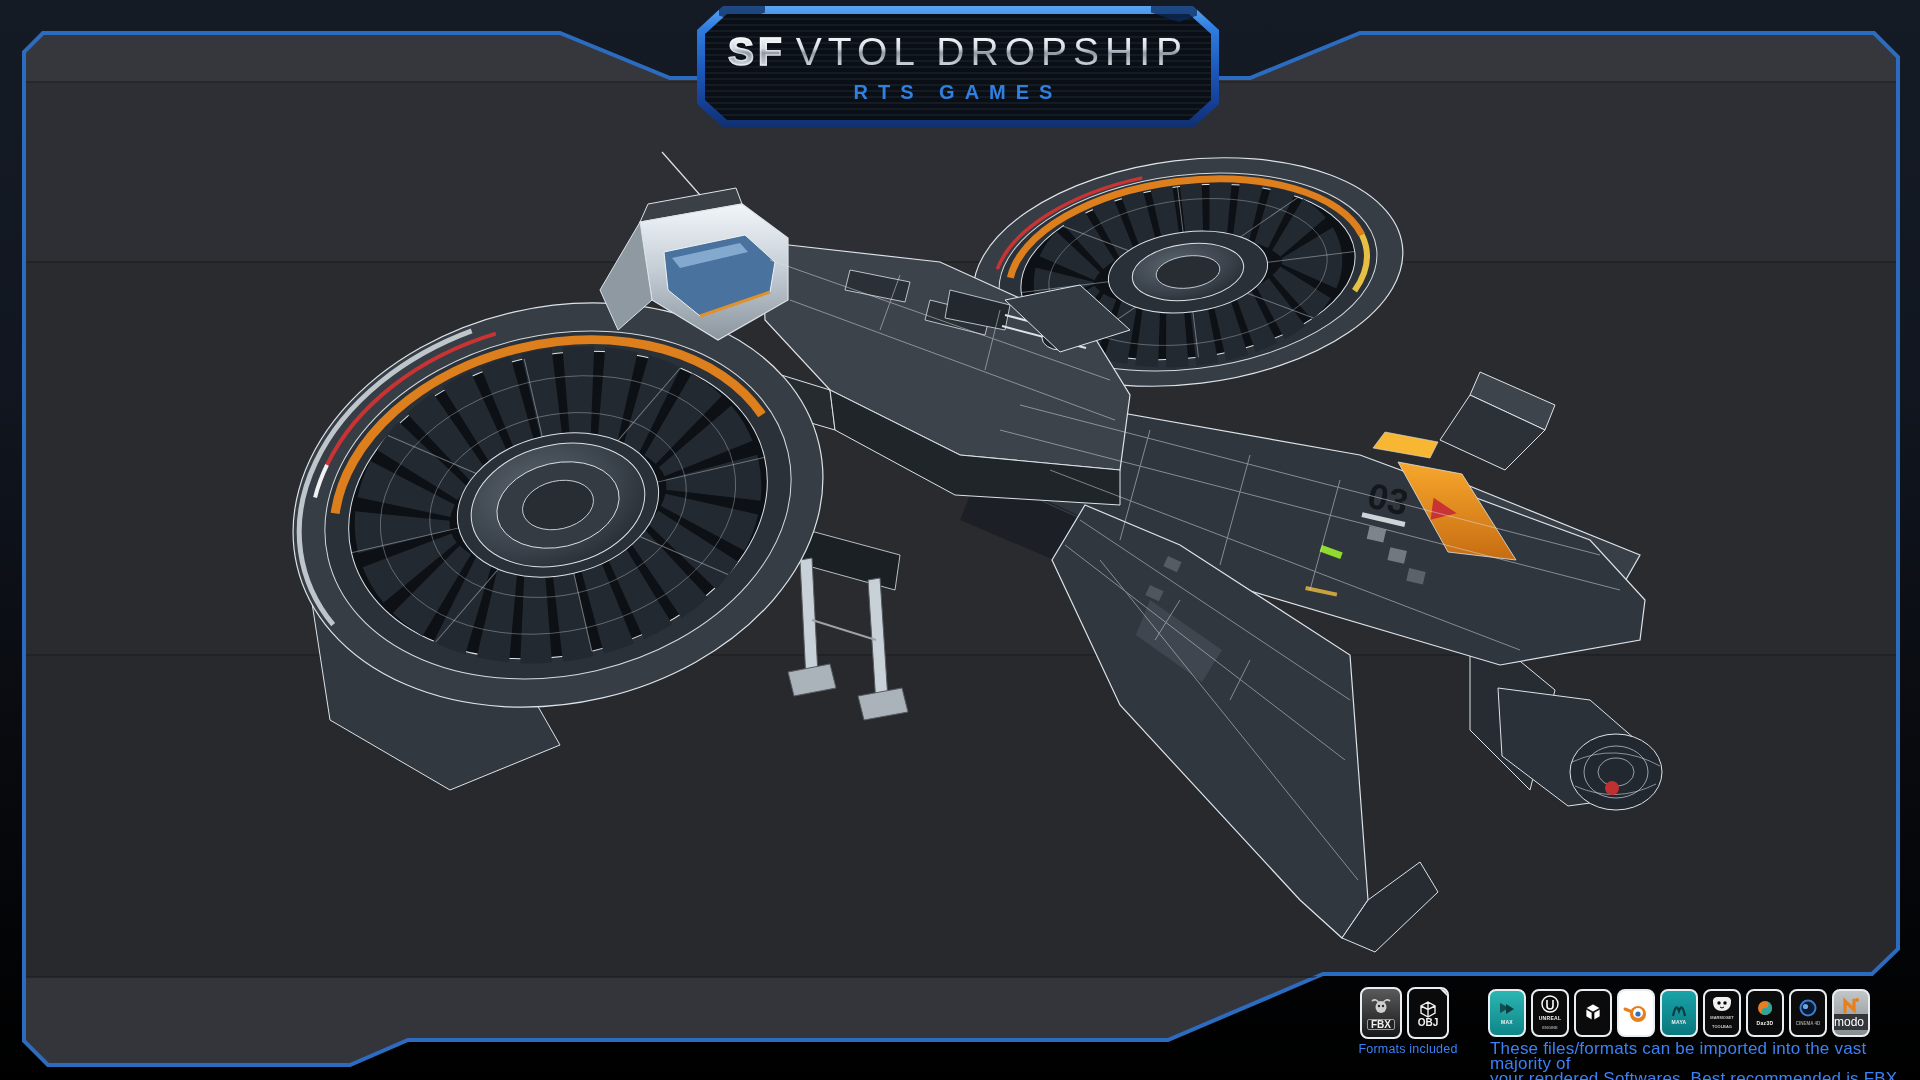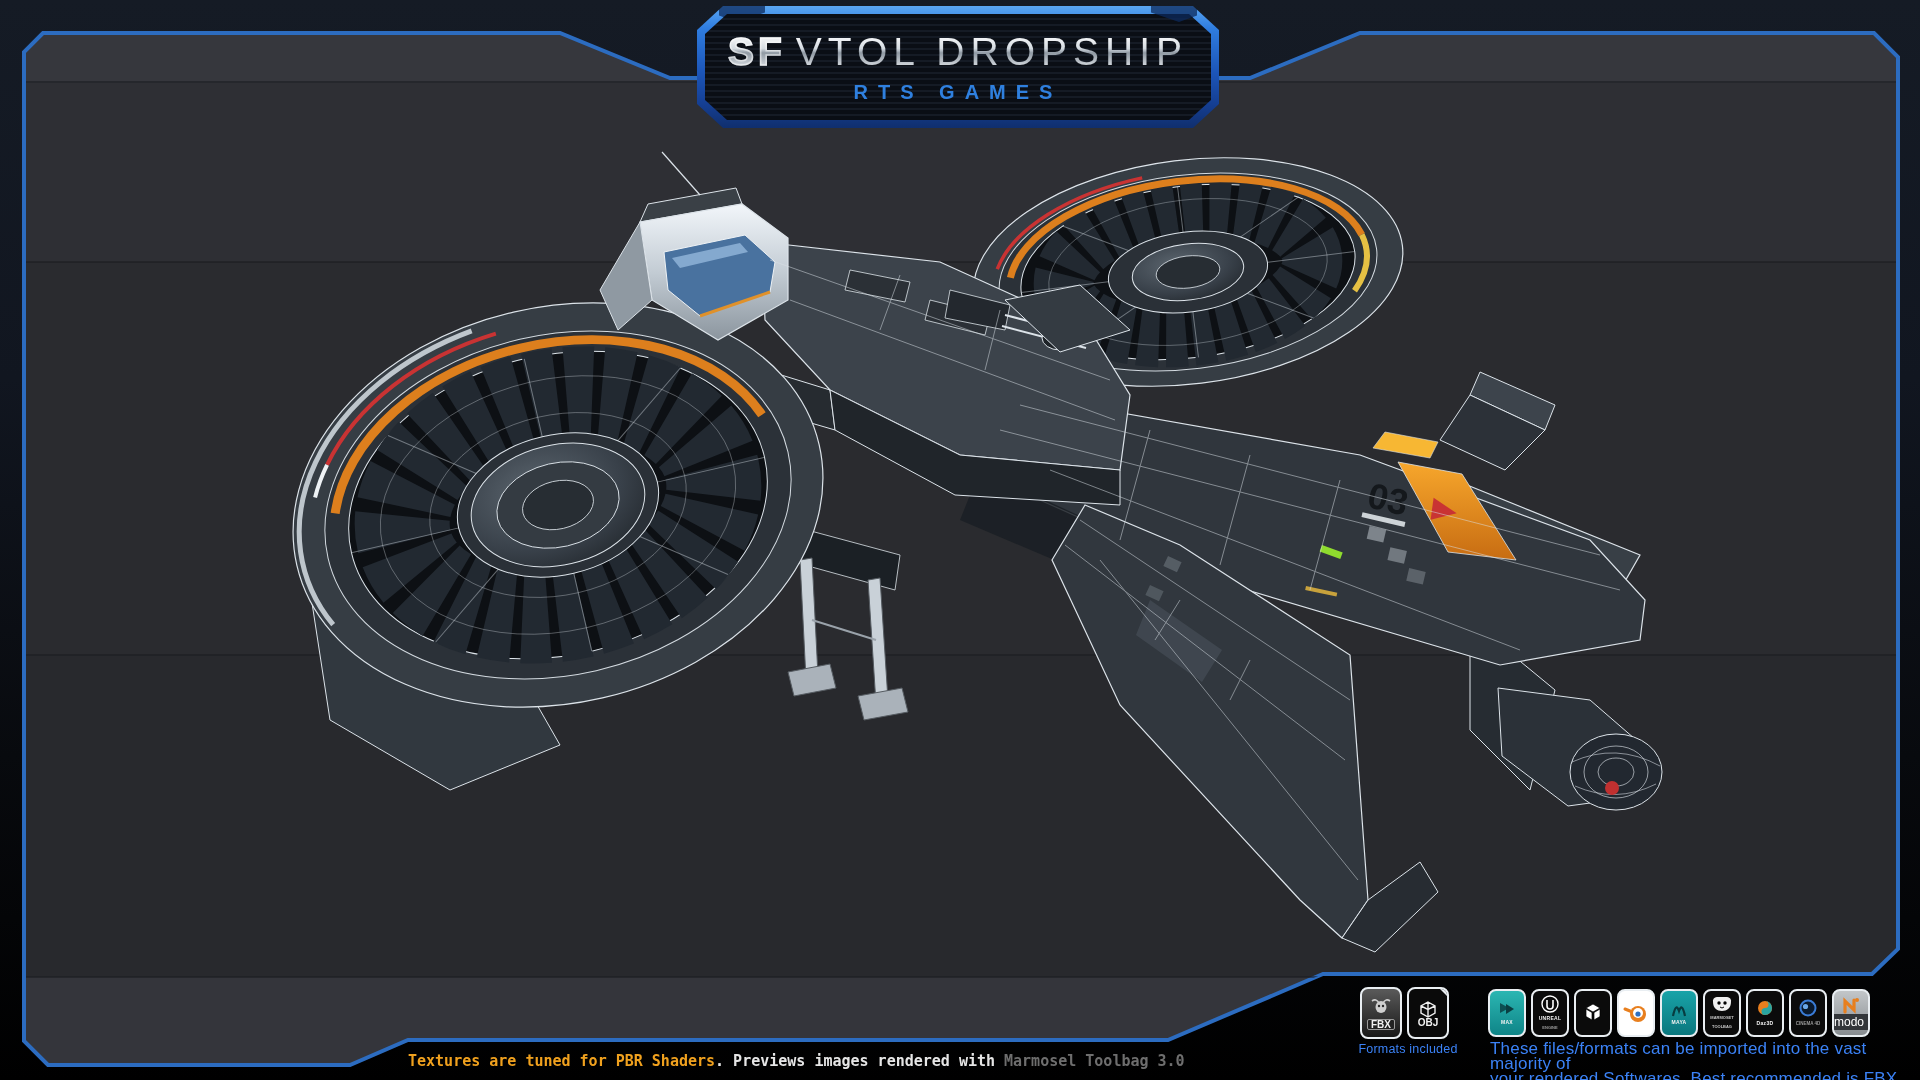--- a/index.html
+++ b/index.html
@@ -251,23 +251,20 @@
 
 <div class="banner">
   <div class="banner-inner">
     <div class="banner-title">
       <span class="sf">SF</span><span class="rest">VTOL DROPSHIP</span>
     </div>
     <div class="banner-sub">RTS GAMES</div>
   </div>
 </div>
 
-<div class="note">
-  <span class="hl">Textures are tuned for PBR Shaders</span><span class="nm">. Previews images rendered with </span><span class="mt">Marmosel Toolbag 3.0</span>
-</div>
 
 <div class="tiles" style="left:1360px;top:987px;">
   <div class="tile tile-lg t-fbx">
     <svg class="glyph" width="22" height="20" viewBox="0 0 22 20">
       <path d="M2,4 Q6,1 9,6 M20,4 Q16,1 13,6" stroke="#cfcfcf" stroke-width="1.6" fill="none"></path>
       <ellipse cx="11" cy="10" rx="5.5" ry="6" fill="#cfcfcf"></ellipse>
       <circle cx="9" cy="9" r="1.2" fill="#2a2a2a"></circle>
           <circle cx="13" cy="9" r="1.2" fill="#2a2a2a"></circle>
     </svg>
     <div class="tlabel strip">FBX</div>

